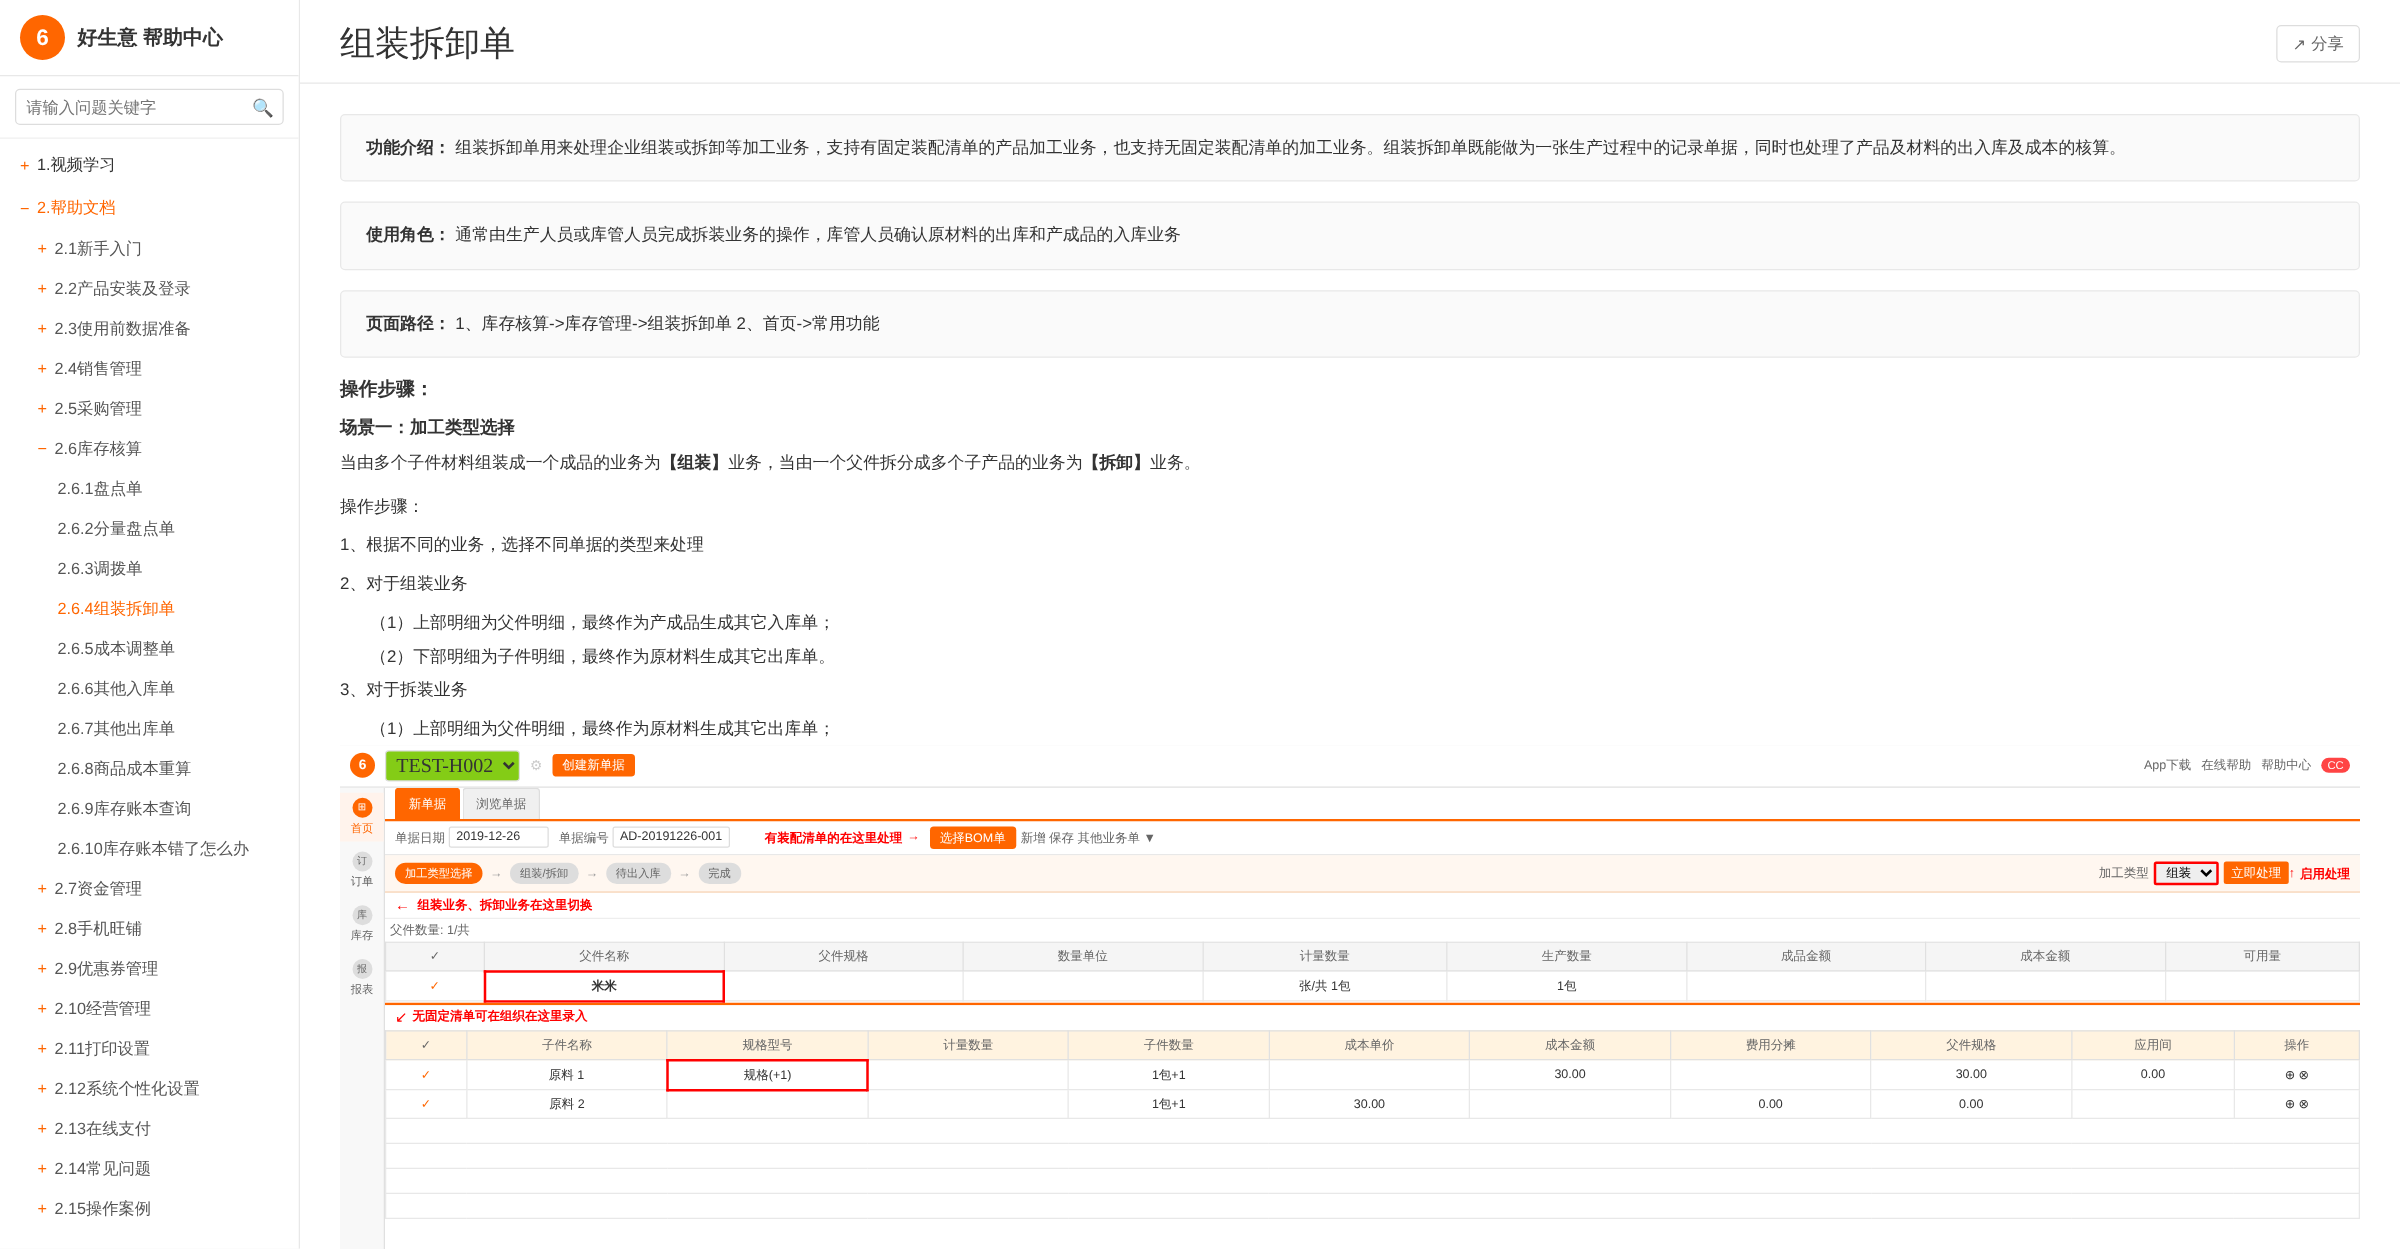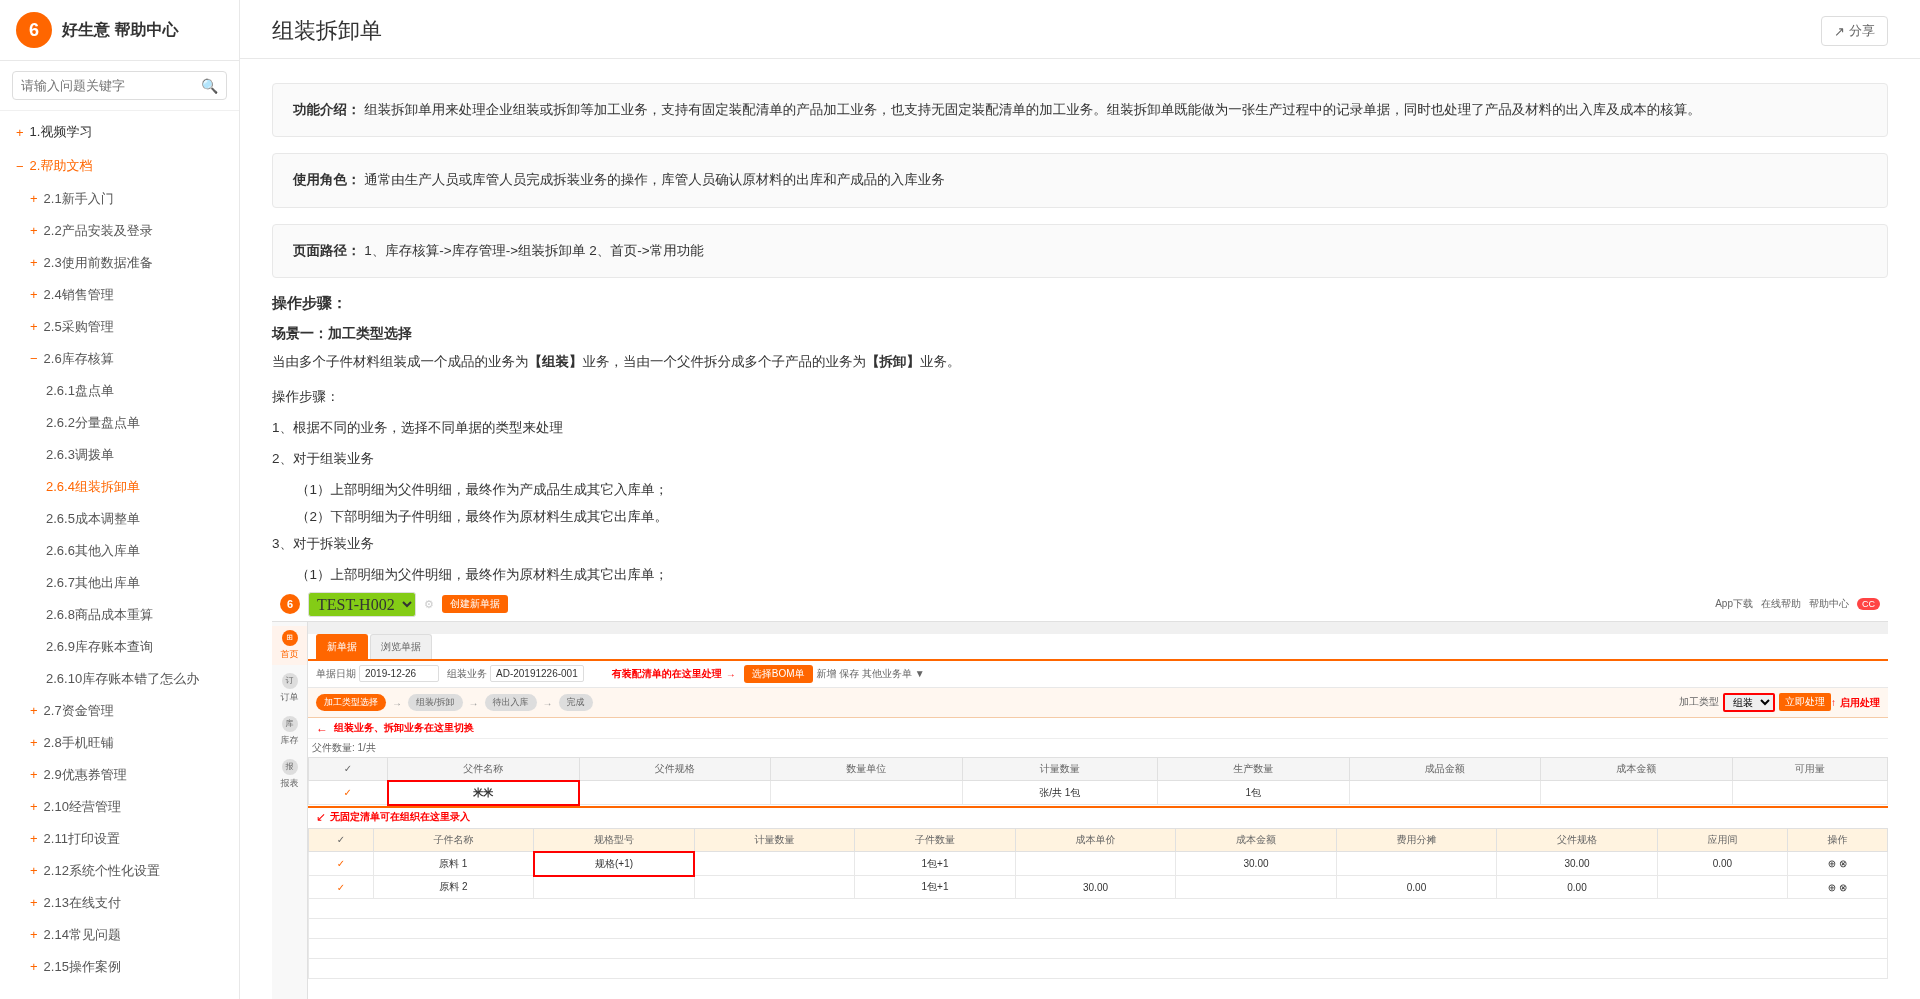--- a/index.html
+++ b/index.html
@@ -100,21 +100,21 @@
     }
     .main-header {
       display: flex;
       align-items: center;
       justify-content: space-between;
       padding: 16px 32px 12px 32px;
       border-bottom: 1px solid #e8e8e8;
       background: #fff;
     }
     .page-title {
-      font-size: 22px;
+      font-size: 28px;
       font-weight: 500;
       color: #333;
     }
     .share-btn {
       display: flex;
       align-items: center;
       gap: 4px;
       color: #666;
       font-size: 13px;
       border: 1px solid #ddd;
@@ -218,21 +218,20 @@
 
     
     .ss-content { flex: 1; display: flex; flex-direction: column; overflow: hidden; }
     .ss-tabs {
       display: flex;
       align-items: flex-start;
       background: #fff;
       border-bottom: 2px solid #ff6600;
       padding: 0 8px;
       gap: 2px;
-      margin-top: 12px;
     }
     .ss-tab {
       padding: 5px 10px;
       font-size: 10px;
       cursor: pointer;
       border-radius: 3px 3px 0 0;
       background: #f0f0f0;
       border: 1px solid #ddd;
       border-bottom: none;
       color: #666;
@@ -456,21 +455,21 @@
               <div class="ss-tab active">新单据</div>
               <div class="ss-tab">浏览单据</div>
             </div>
 
             <div class="ss-toolbar">
               <div class="ss-field">
                 <label>单据日期</label>
                 <div class="ss-field-val">2019-12-26</div>
               </div>
               <div class="ss-field">
-                <label>组装业务</label>
+                <label>单据编号</label>
                 <div class="ss-field-val">AD-20191226-001</div>
               </div>
 
               <div style="position:relative;flex:1;display:flex;align-items:center;">
                 <span style="color:#ff0000;font-size:10px;font-weight:bold;margin-left:20px;">有装配清单的在这里处理</span>
                 <span style="color:#ff0000;margin-left:4px;">→</span>
                 <button class="ss-btn-orange" style="margin-left:8px;">选择BOM单</button>
                 <span style="color:#666;font-size:10px;margin-left:4px;">新增 保存 其他业务单 ▼</span>
               </div>
             </div>

